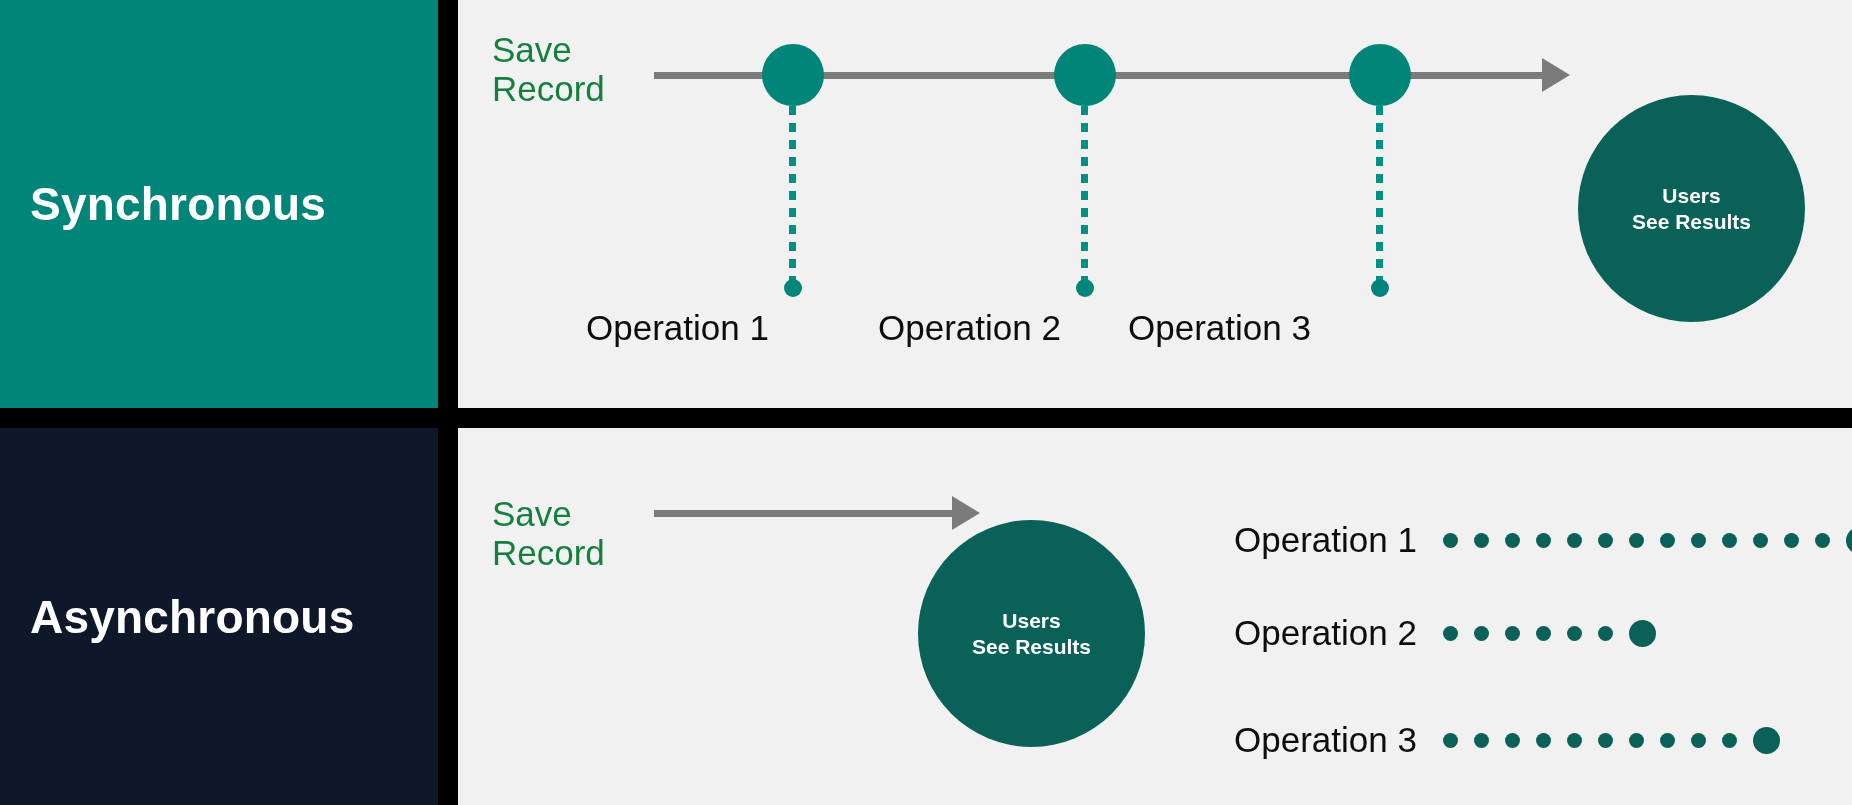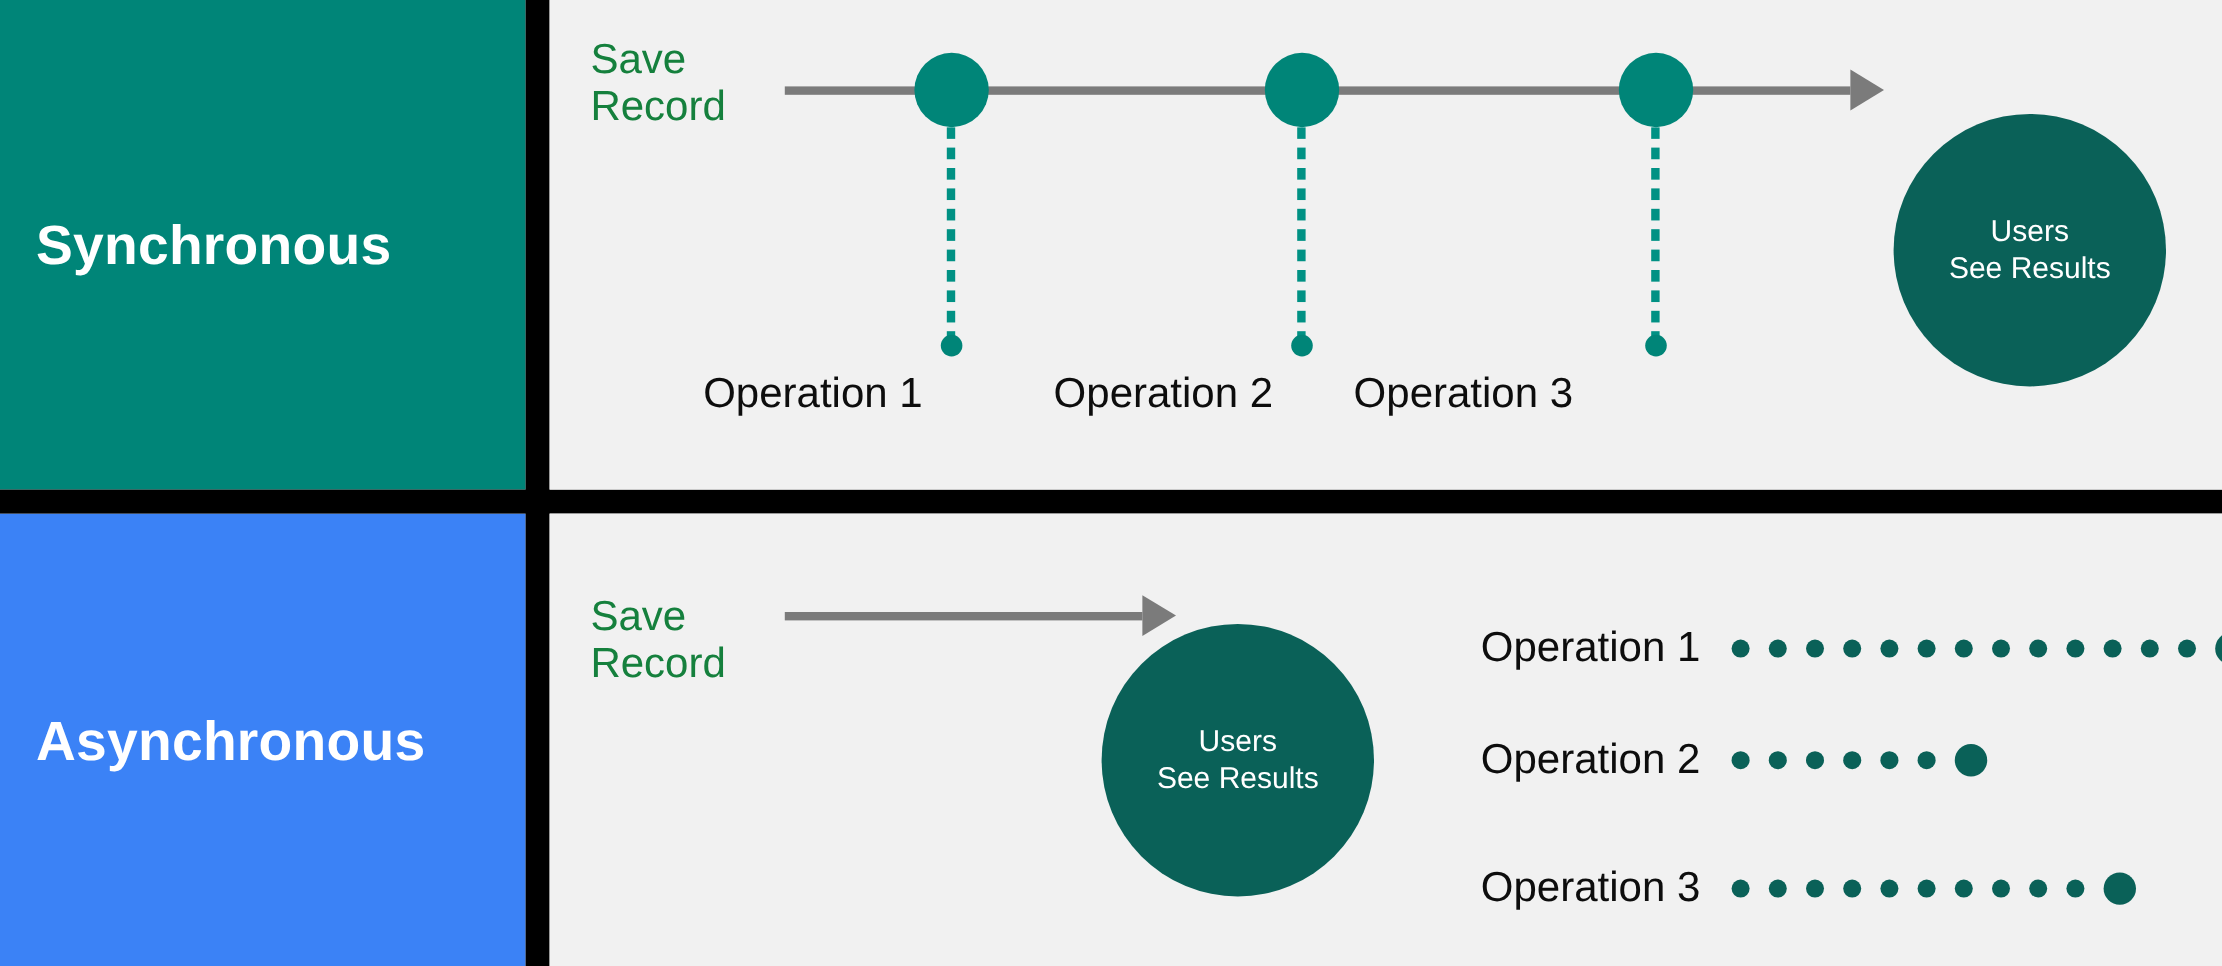--- a/index.html
+++ b/index.html
@@ -28,21 +28,21 @@
   #sync-label-panel {
     top: 0;
     width: 438px;
     height: 408px;
     background: #008578;
   }
   #async-label-panel {
     top: 428px;
     width: 438px;
     height: 377px;
-    background: #3b82f6;
+    background: #0f172a;
   }
   .label-panel .panel-title {
     color: #ffffff;
     font-size: 46px;
     font-weight: 700;
     letter-spacing: 0.2px;
     line-height: 1;
   }
 
   
@@ -128,22 +128,22 @@
     position: absolute;
     border-radius: 50%;
     background: #0a6158;
     display: flex;
     align-items: center;
     justify-content: center;
     text-align: center;
   }
   .users-bubble .bubble-text {
     color: #ffffff;
-    font-size: 25px;
-    font-weight: 400;
+    font-size: 21px;
+    font-weight: 700;
     line-height: 1.22;
     white-space: pre-line;
   }
 
   
   .op-row {
     position: absolute;
     display: flex;
     align-items: center;
   }

